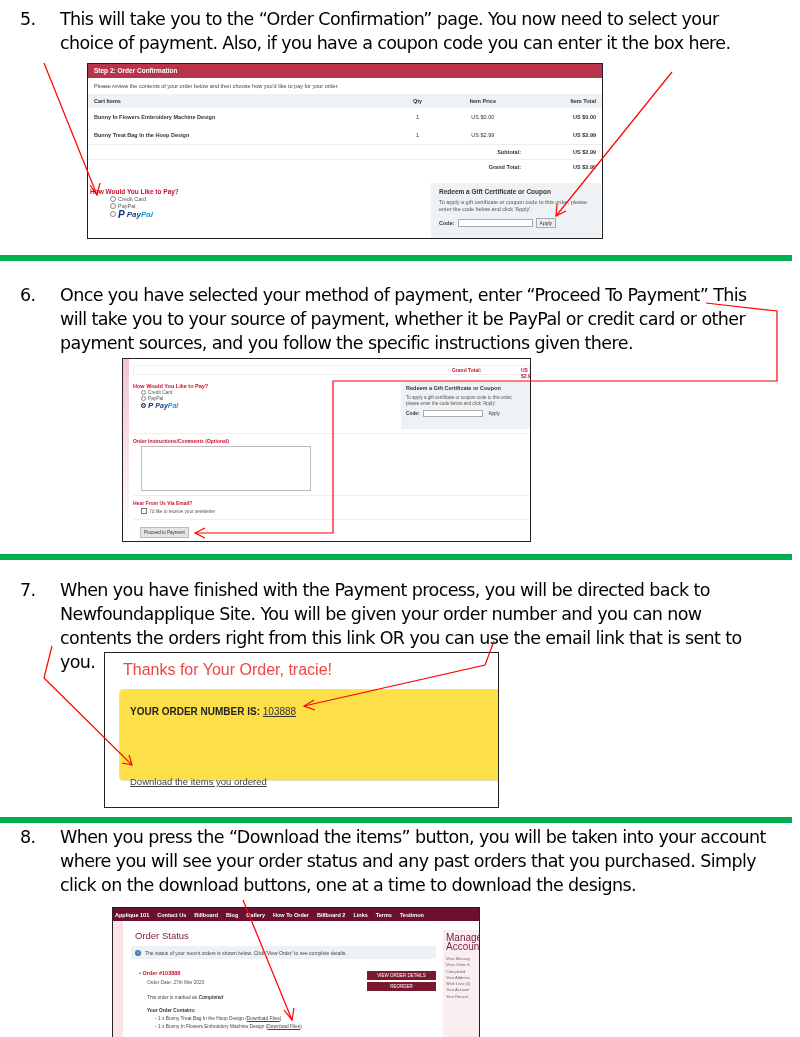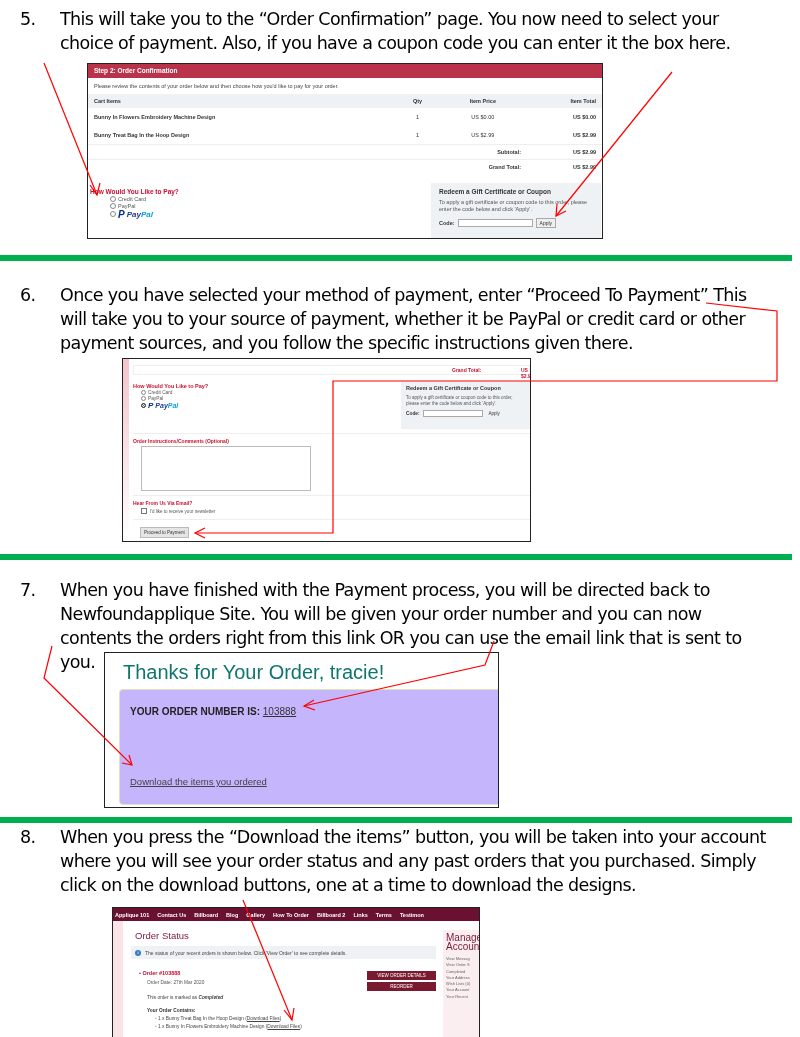--- a/index.html
+++ b/index.html
@@ -51,22 +51,22 @@
   #s6 { left: 122px; top: 358px; width: 409px; height: 184px; }
   #s6 .pinkside { position: absolute; left: 0; top: 0; width: 6px; height: 100%; background: linear-gradient(#f4c4cc, #fff); }
   #s6 .gt-row { position: absolute; left: 10px; right: 0; top: 6px; height: 10px; border: 0.8px solid #eee; font-size: 5px; font-weight: bold; color: #c8102e; }
   .textarea { position: absolute; border: 0.8px solid #bbb; background: #fff; }
   .checkbox { width: 6px; height: 6px; border: 0.8px solid #777; display: inline-block; margin-right: 3px; background: #fff; }
   .proceed-btn { position: absolute; font-size: 4.5px; background: #e5e5e5; border: 0.8px solid #bbb; padding: 2px 3px; color: #333; }
   .hr { position: absolute; height: 1px; background: #eee; }
 
   
   #s7 { left: 104px; top: 652px; width: 395px; height: 156px; }
-  #s7 .title { position: absolute; left: 18px; top: 8px; font-size: 20px; color: #0f766e; }
-  #s7 .box { position: absolute; left: 14px; top: 36px; width: 390px; height: 116px; background: #c4b5fd; border: 1px solid #e2e2b8; border-radius: 4px; }
+  #s7 .title { position: absolute; left: 18px; top: 8px; font-size: 16px; color: #ef4444; }
+  #s7 .box { position: absolute; left: 14px; top: 36px; width: 390px; height: 92px; background: #fde047; border: 1px solid #e2e2b8; border-radius: 4px; }
   #s7 .num { position: absolute; left: 10px; top: 16px; font-size: 10px; color: #222; }
   #s7 .num .lbl { font-weight: bold; }
   #s7 .num a { color: #333; text-decoration: underline; }
   #s7 .msg { position: absolute; left: 10px; top: 40px; font-size: 9.5px; color: #444; line-height: 13px; white-space: nowrap; }
   #s7 .dl { position: absolute; left: 10px; top: 86px; font-size: 9.5px; color: #444; text-decoration: underline; }
 
   
   #s8 { left: 112px; top: 907px; width: 368px; height: 140px; }
   #s8 .nav { position: absolute; left: 0; top: 0; width: 100%; height: 13px; background: #6a1030; display: flex; align-items: center; gap: 8px; padding-left: 2px; }
   #s8 .nav span { color: #fff; font-size: 5.5px; font-weight: bold; white-space: nowrap; }

